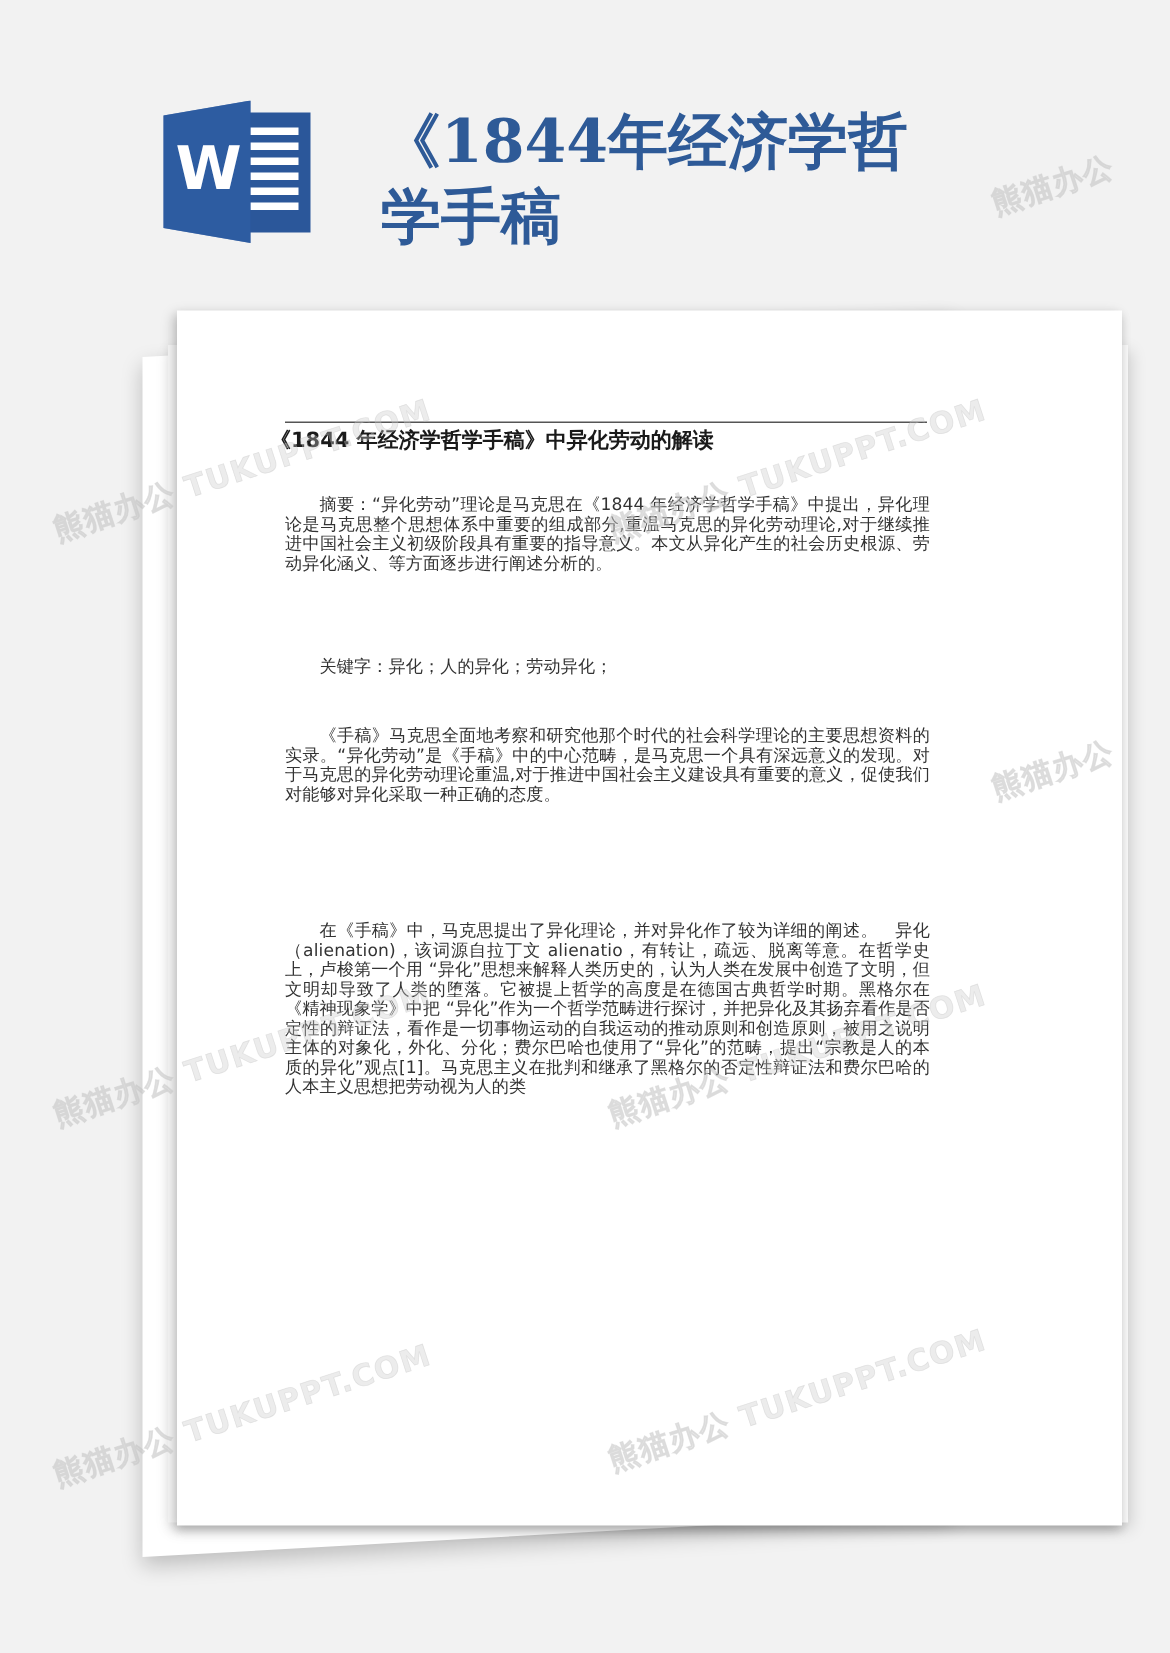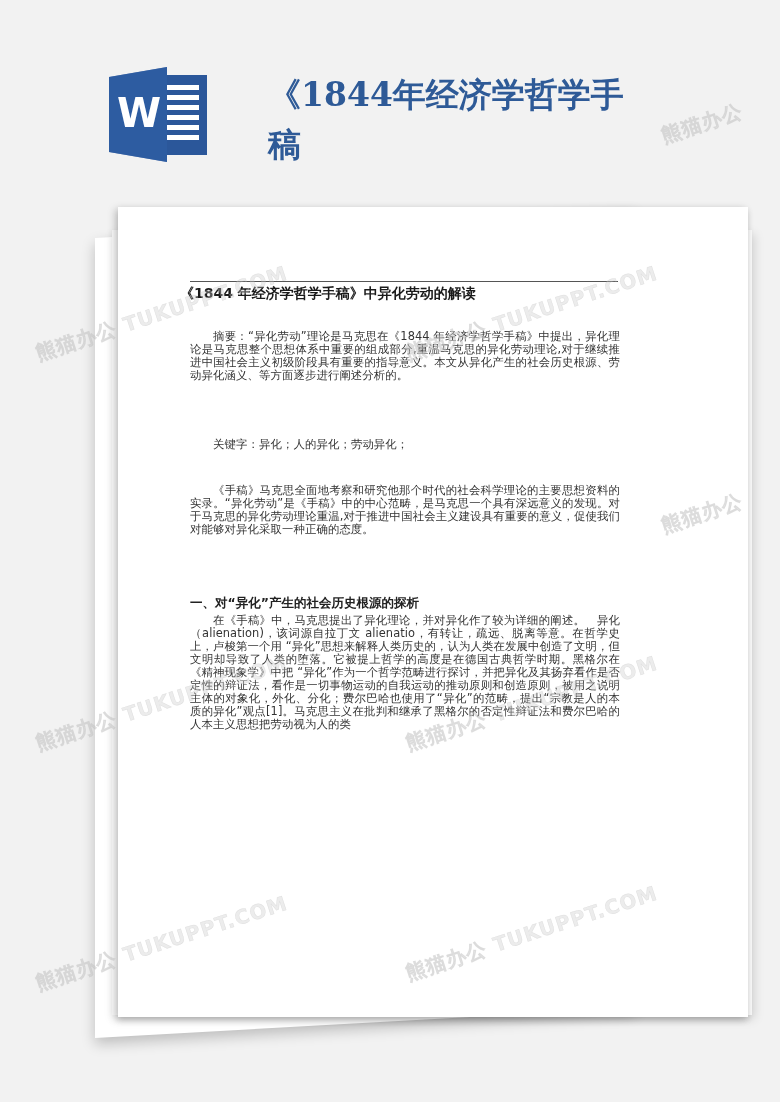--- a/index.html
+++ b/index.html
@@ -7,23 +7,23 @@
       width: 780px; height: 1102px; overflow: hidden;
       background: #f2f2f2;
       font-family: "DejaVu Sans", "Liberation Sans", sans-serif;
       color: #222;
     }
     .stage { position: relative; width: 780px; height: 1102px; }
 
     
     .word-icon { position: absolute; left: 107px; top: 67px; width: 102px; height: 95px; }
     .doc-title {
-      position: absolute; left: 266px; top: 70px; width: 380px;
+      position: absolute; left: 252px; top: 70px; width: 380px;
       font-family: "DejaVu Serif", "Liberation Serif", serif;
-      font-size: 33px; line-height: 50px; font-weight: bold;
+      font-size: 40px; line-height: 50px; font-weight: bold;
       color: #2e5a97; letter-spacing: 0px;
     }
     .doc-title .l1 { display: block; margin-left: 2px; }
     .doc-title .l2 { display: block; margin-left: 2px; }
 
     
     .paper-back {
       position: absolute; left: 95px; top: 238px; width: 540px; height: 800px;
       background: #fff;
       transform: skewY(-3.2deg) rotate(0deg);
@@ -113,21 +113,20 @@
   <div class="header-rule"></div>
 
   <div class="paper-title">《1844 年经济学哲学手稿》中异化劳动的解读</div>
 
   <p class="para" style="top:330px;">摘要：“异化劳动”理论是马克思在《1844 年经济学哲学手稿》中提出，异化理论是马克思整个思想体系中重要的组成部分,重温马克思的异化劳动理论,对于继续推进中国社会主义初级阶段具有重要的指导意义。本文从异化产生的社会历史根源、劳动异化涵义、等方面逐步进行阐述分析的。</p>
 
   <p class="para" style="top:484px;">《手稿》马克思全面地考察和研究他那个时代的社会科学理论的主要思想资料的实录。“异化劳动”是《手稿》中的中心范畴，是马克思一个具有深远意义的发现。对于马克思的异化劳动理论重温,对于推进中国社会主义建设具有重要的意义，促使我们对能够对异化采取一种正确的态度。</p>
 
   <p class="para" style="top:438px;">关键字：异化；人的异化；劳动异化；</p>
 
-  <div class="section-heading">一、对“异化”产生的社会历史根源的探析</div>
 
   <p class="para" style="top:614px;">在《手稿》中，马克思提出了异化理论，并对异化作了较为详细的阐述。　异化（alienation)，该词源自拉丁文 alienatio，有转让，疏远、脱离等意。在哲学史上，卢梭第一个用 “异化”思想来解释人类历史的，认为人类在发展中创造了文明，但文明却导致了人类的堕落。它被提上哲学的高度是在德国古典哲学时期。黑格尔在《精神现象学》中把 “异化”作为一个哲学范畴进行探讨，并把异化及其扬弃看作是否定性的辩证法，看作是一切事物运动的自我运动的推动原则和创造原则，被用之说明主体的对象化，外化、分化；费尔巴哈也使用了“异化”的范畴，提出“宗教是人的本质的异化”观点[1]。马克思主义在批判和继承了黑格尔的否定性辩证法和费尔巴哈的人本主义思想把劳动视为人的类</p>
 
   <div class="wm" style="left:30px;top:300px;">熊猫办公 TUKUPPT.COM</div>
   <div class="wm" style="left:400px;top:300px;">熊猫办公 TUKUPPT.COM</div>
   <div class="wm" style="left:660px;top:110px;">熊猫办公</div>
   <div class="wm" style="left:30px;top:690px;">熊猫办公 TUKUPPT.COM</div>
   <div class="wm" style="left:400px;top:690px;">熊猫办公 TUKUPPT.COM</div>
   <div class="wm" style="left:30px;top:930px;">熊猫办公 TUKUPPT.COM</div>
   <div class="wm" style="left:400px;top:920px;">熊猫办公 TUKUPPT.COM</div>

